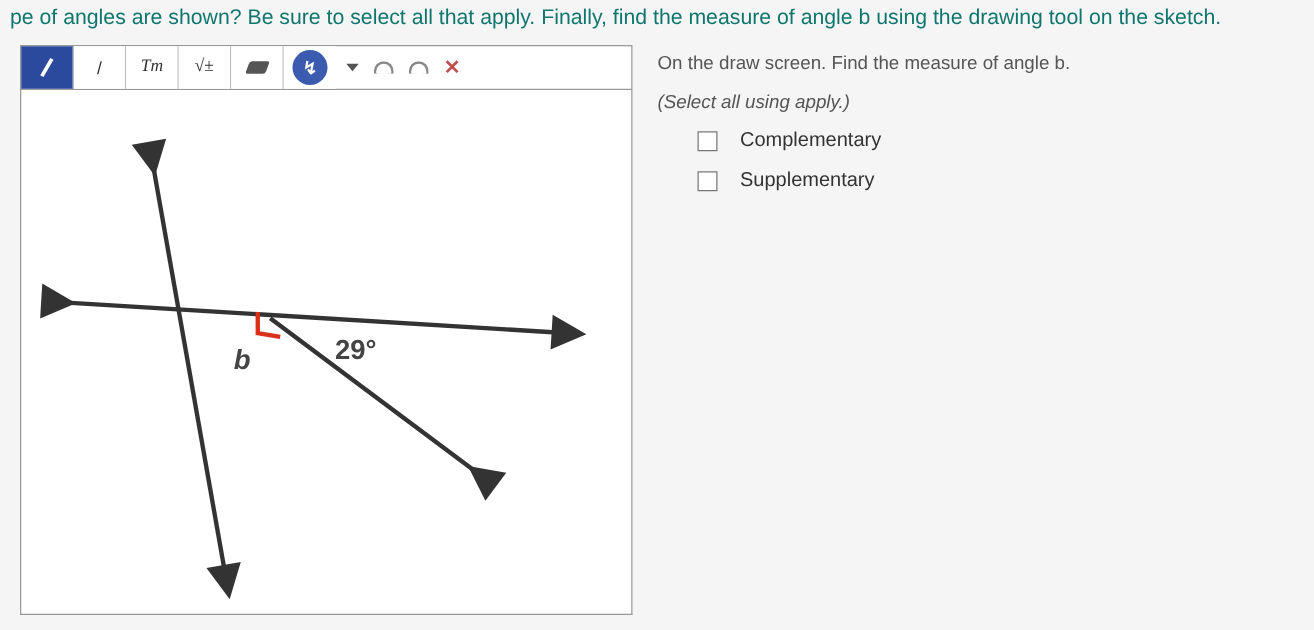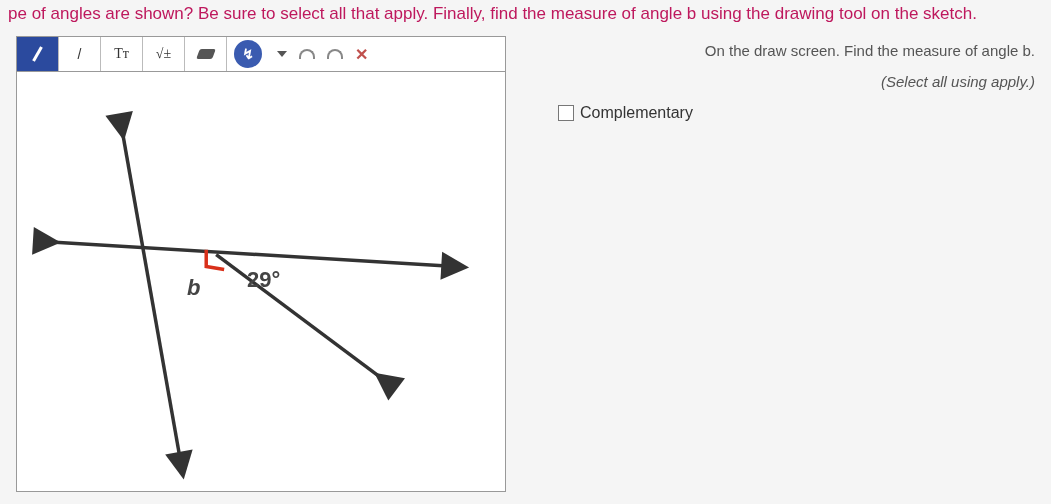--- a/index.html
+++ b/index.html
@@ -6,21 +6,21 @@
     body {
       font-family: Arial, sans-serif;
       background: #f5f5f5;
       width: 1051px;
       height: 504px;
       overflow: hidden;
       position: relative;
     }
     .question-text {
       font-size: 17px;
-      color: #be185d;
+      color: #0f766e;
       padding: 4px 8px;
       font-weight: 500;
     }
     .container {
       display: flex;
       padding: 8px 16px;
       gap: 20px;
     }
     .left-panel {
       width: 490px;
@@ -96,37 +96,36 @@
     }
     .angle-label {
       position: absolute;
       font-size: 22px;
       color: #444;
       font-weight: bold;
     }
     .right-panel {
       flex: 1;
       padding-top: 6px;
-      text-align: right;
     }
     .instruction {
       font-size: 15px;
       color: #555;
       margin-bottom: 14px;
     }
     .subinstruction {
       font-size: 15px;
       color: #555;
       font-style: italic;
       margin-bottom: 14px;
     }
     .option-row {
       display: flex;
       align-items: center;
-      gap: 6px;
+      gap: 18px;
       margin-bottom: 14px;
       padding-left: 32px;
     }
     .checkbox {
       width: 16px;
       height: 16px;
       border: 1.5px solid #777;
       background: #fff;
       cursor: pointer;
     }
@@ -150,21 +149,21 @@
 
 <div class="question-text">pe of angles are shown? Be sure to select all that apply. Finally, find the measure of angle b using the drawing tool on the sketch.</div>
 
 <div class="container">
   <div class="left-panel">
     <div class="toolbar">
       <div class="tool-btn active">
           <span class="pen-icon"></span>
         </div>
       <div class="tool-btn">/</div>
-      <div class="tool-btn" style="font-family:serif;">Tт</div>
+      <div class="tool-btn" style="font-family:serif;font-style:italic;">Tт</div>
       <div class="tool-btn" style="font-family:serif;">√±</div>
       <div class="tool-btn">
           <span class="eraser-icon"></span>
         </div>
       <div class="tool-btn circle">
         <div class="tool-circle">↯</div>
       </div>
       <div class="toolbar-right">
         <div class="caret-down"></div>
         <div class="undo-arc"></div>
@@ -183,26 +182,30 @@
 
         <line x1="30" y1="170" x2="440" y2="195" stroke="#333" stroke-width="3.5" marker-start="url(#arrow)" marker-end="url(#arrow)"></line>
 
         <line x1="105" y1="55" x2="165" y2="395" stroke="#333" stroke-width="3.5" marker-start="url(#arrow)" marker-end="url(#arrow)"></line>
 
         <line x1="370" y1="310" x2="200" y2="183" stroke="#333" stroke-width="3.5" marker-start="url(#arrow)"></line>
 
         <path d="M 190 178 L 190 195 L 208 198" stroke="#d9301a" stroke-width="3.5" fill="none"></path>
       </svg>
       <div class="angle-label" style="left:170px;top:203px;font-style:italic;">b</div>
-      <div class="angle-label" style="left:230px;top:195px;">29°</div>
+      <div class="angle-label" style="left:251px;top:195px;">29°</div>
     </div>
   </div>
 
   <div class="right-panel">
     <div class="instruction">On the draw screen. Find the measure of angle b.</div>
     <div class="subinstruction">(Select all using apply.)</div>
 
     <div class="option-row">
       <div class="checkbox"></div>
       <div class="option-label">Complementary</div>
     </div>
+    <div class="option-row">
+      <div class="checkbox"></div>
+      <div class="option-label">Supplementary</div>
+    </div>
   </div>
 </div>
 
 </body></html>

